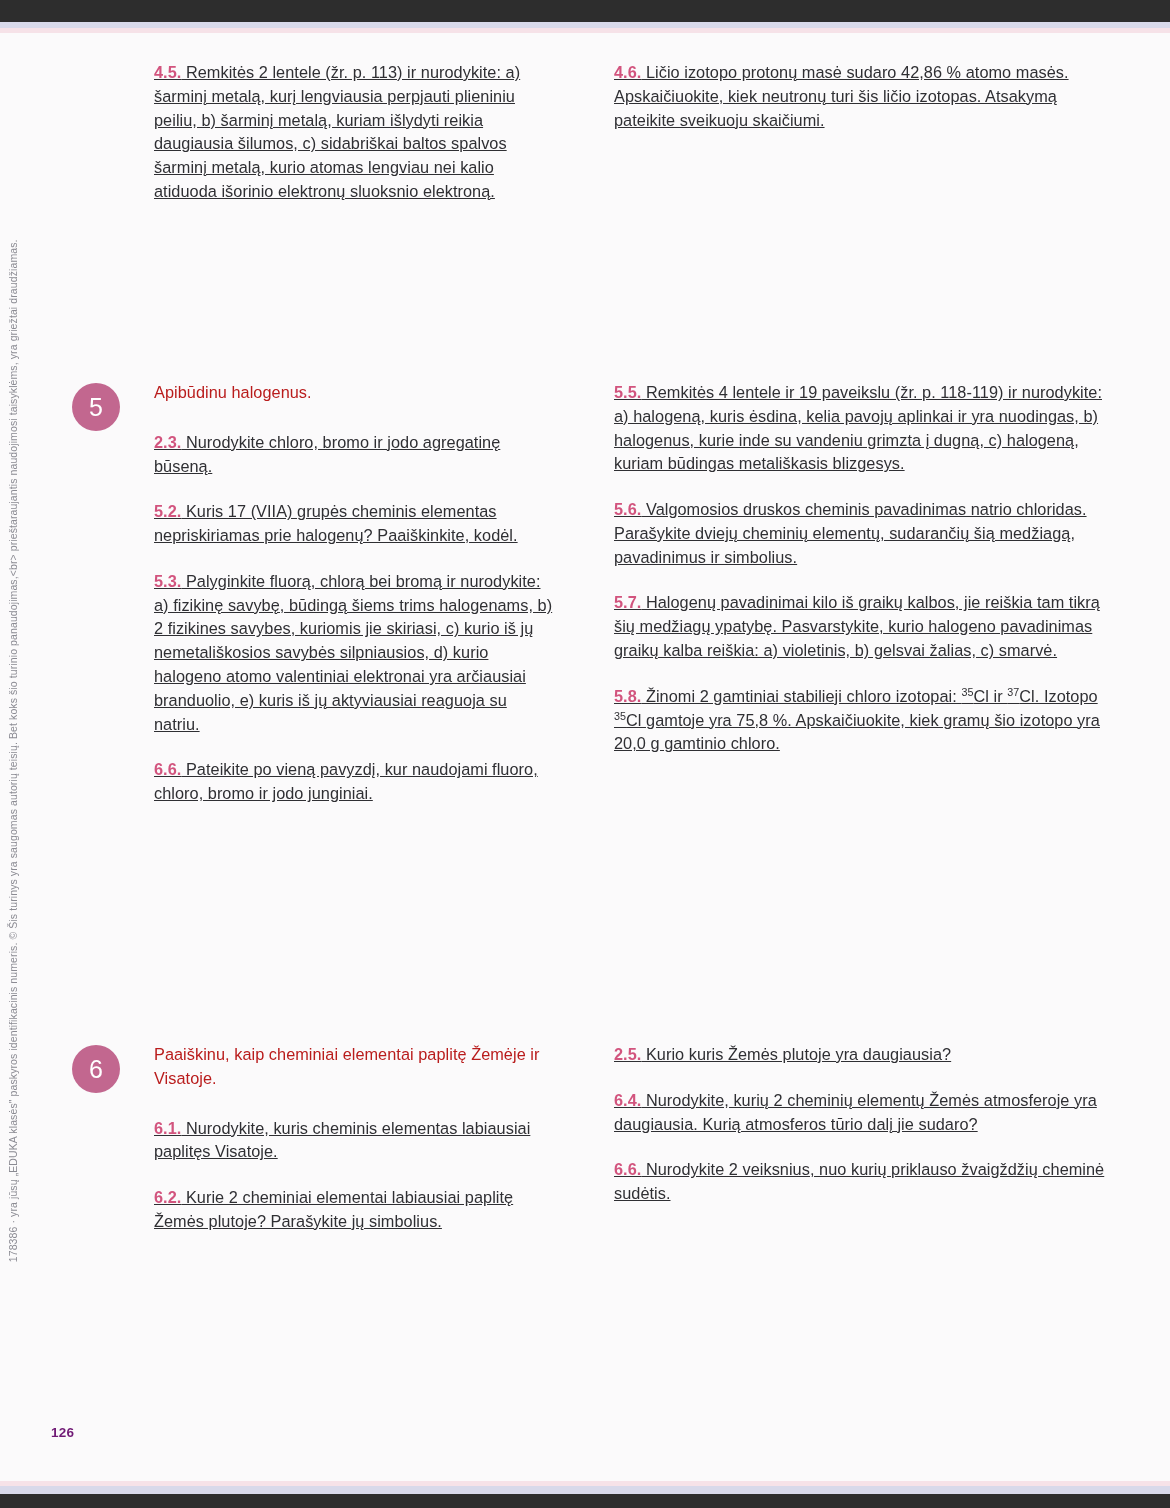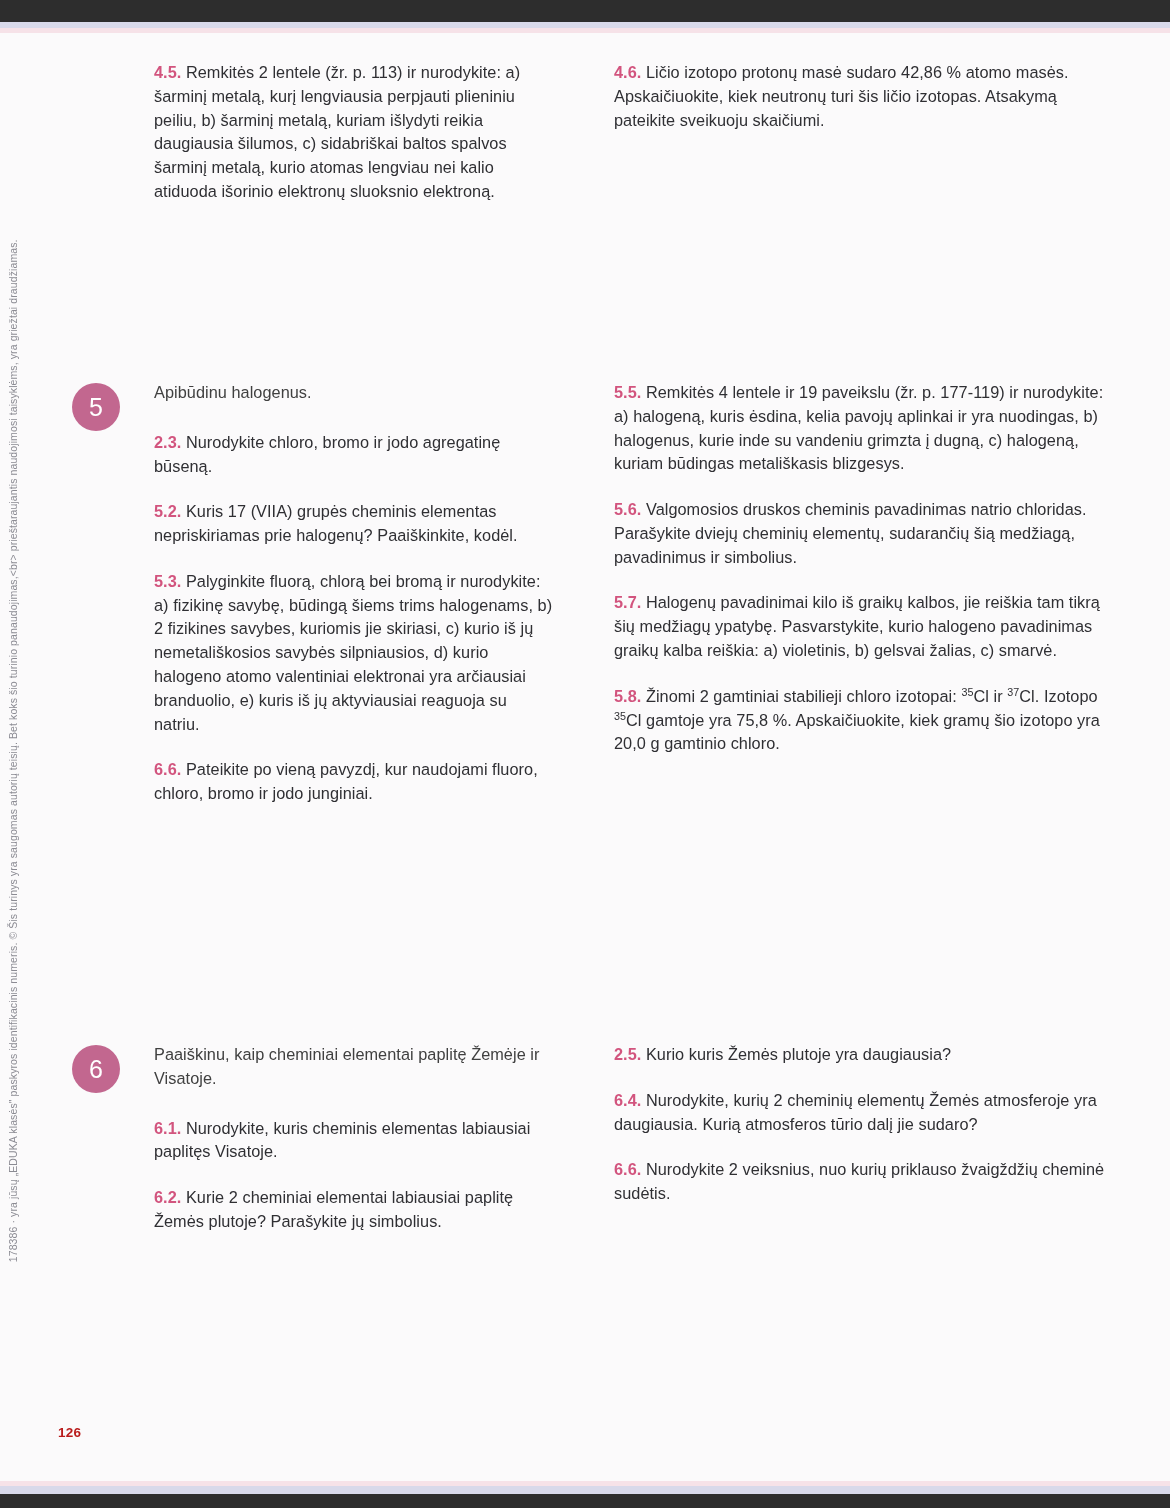--- a/index.html
+++ b/index.html
@@ -127,53 +127,54 @@
     display: flex;
     flex: 1 1 auto;
     gap: 60px;
   }
   .col-left { width: 400px; flex: 0 0 400px; }
   .col-right { width: 500px; flex: 0 0 500px; }
 
   .lead-line {
     font-size: 16.3px;
     line-height: 1.46;
-    color: #404040;
+    color: #b91c1c;
     margin: 0 0 26px 0;
     letter-spacing: 0.05px;
   }
 
   .q {
     font-size: 16.3px;
     line-height: 1.46;
     color: #2f2f33;
     margin: 0 0 22px 0;
     letter-spacing: 0.05px;
     text-align: left;
+    text-decoration: underline;
   }
   .q:last-child { margin-bottom: 0; }
 
   .q-num {
     color: #d2547e;
     font-weight: bold;
   }
 
   sup {
     font-size: 0.66em;
     vertical-align: super;
     line-height: 0;
   }
 
   .page-number {
     position: absolute;
-    left: 58px;
+    left: 51px;
     top: 1392px;
     font-size: 13.5px;
     font-weight: bold;
-    color: #b91c1c;
+    color: #701a75;
     letter-spacing: 0.3px;
   }
 </style>
 </head>
 <body>
 
 <div class="page-viewport">
 
   <div class="chrome-bar-top"></div>
   <div class="edge-line-lavender-top"></div>
@@ -208,21 +209,21 @@
 
           <div class="col-left">
             <p class="lead-line">Apibūdinu halogenus.</p>
             <p class="q"><span class="q-num">2.3.</span><span> Nurodykite chloro, bromo ir jodo agregatinę būseną.</span></p>
             <p class="q"><span class="q-num">5.2.</span><span> Kuris 17 (VIIA) grupės cheminis elementas nepriskiriamas prie halogenų? Paaiškinkite, kodėl.</span></p>
             <p class="q"><span class="q-num">5.3.</span><span> Palyginkite fluorą, chlorą bei bromą ir nurodykite: a) fizikinę savybę, būdingą šiems trims halogenams, b) 2 fizikines savybes, kuriomis jie skiriasi, c) kurio iš jų nemetališkosios savybės silpniausios, d) kurio halogeno atomo valentiniai elektronai yra arčiausiai branduolio, e) kuris iš jų aktyviausiai reaguoja su natriu.</span></p>
             <p class="q"><span class="q-num">6.6.</span><span> Pateikite po vieną pavyzdį, kur naudojami fluoro, chloro, bromo ir jodo junginiai.</span></p>
           </div>
 
           <div class="col-right">
-            <p class="q"><span class="q-num">5.5.</span><span> Remkitės 4 lentele ir 19 paveikslu (žr. p. 177-119) ir nurodykite: a) halogeną, kuris ėsdina, kelia pavojų aplinkai ir yra nuodingas, b) halogenus, kurie inde su vandeniu grimzta į dugną, c) halogeną, kuriam būdingas metališkasis blizgesys.</span></p>
+            <p class="q"><span class="q-num">5.5.</span><span> Remkitės 4 lentele ir 19 paveikslu (žr. p. 118-119) ir nurodykite: a) halogeną, kuris ėsdina, kelia pavojų aplinkai ir yra nuodingas, b) halogenus, kurie inde su vandeniu grimzta į dugną, c) halogeną, kuriam būdingas metališkasis blizgesys.</span></p>
             <p class="q"><span class="q-num">5.6.</span><span> Valgomosios druskos cheminis pavadinimas natrio chloridas. Parašykite dviejų cheminių elementų, sudarančių šią medžiagą, pavadinimus ir simbolius.</span></p>
             <p class="q"><span class="q-num">5.7.</span><span> Halogenų pavadinimai kilo iš graikų kalbos, jie reiškia tam tikrą šių medžiagų ypatybę. Pasvarstykite, kurio halogeno pavadinimas graikų kalba reiškia: a) violetinis, b) gelsvai žalias, c) smarvė.</span></p>
             <p class="q"><span class="q-num">5.8.</span><span> Žinomi 2 gamtiniai stabilieji chloro izotopai: </span><sup>35</sup><span>Cl ir </span><sup>37</sup><span>Cl. Izotopo </span><sup>35</sup><span>Cl gamtoje yra 75,8 %. Apskaičiuokite, kiek gramų šio izotopo yra 20,0 g gamtinio chloro.</span></p>
           </div>
 
         </div>
       </div>
 
       <div class="task-block" style="top: 1010px;">
         <div class="badge-slot">

